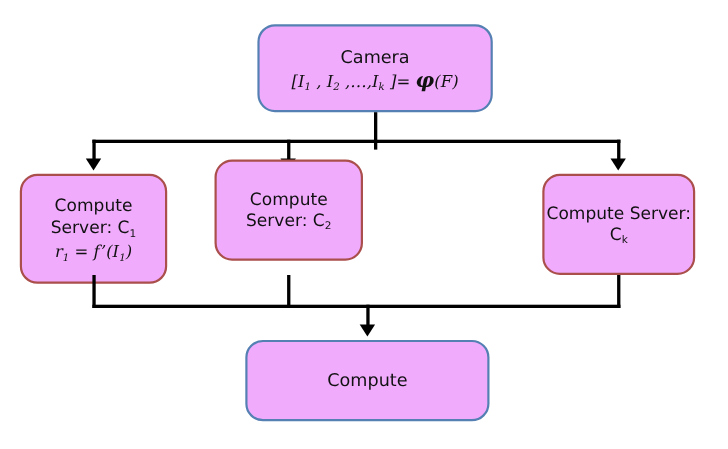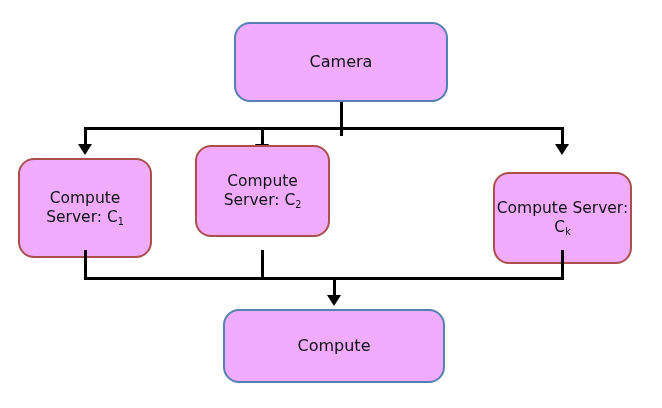--- a/index.html
+++ b/index.html
@@ -23,21 +23,21 @@
     justify-content: center;
     text-align: center;
     color: #111111;
   }
   .node.blue { border-color: #5580b3; }
   .node.red  { border-color: #aa4f4b; }
 
   .node-camera   { left: 234px; top: 22px;  width: 214px; height: 80px; }
   .node-server1  { left: 18px;  top: 158px; width: 134px; height: 100px; }
   .node-server2  { left: 195px; top: 145px; width: 135px; height: 92px; }
-  .node-server3  { left: 493px; top: 172px; width: 139px; height: 92px; align-items: flex-end; }
+  .node-server3  { left: 493px; top: 158px; width: 139px; height: 92px; align-items: flex-end; }
   .node-observer { left: 223px; top: 309px; width: 222px; height: 74px; }
 
   .title {
     font-size: 16px;
     line-height: 1.25;
     color: #111111;
   }
   .node-server1 .title, .node-server2 .title, .node-server3 .title { font-size: 15.5px; }
   .formula {
     font-family: "DejaVu Serif", "Liberation Serif", serif;
@@ -69,36 +69,38 @@
     border-top: 11px solid #000000;
   }
 </style>
 </head>
 <body>
 
 <div class="canvas">
 
   <div class="node blue node-camera">
     <div class="title math">Camera</div>
+    <div class="formula math">[I<sub>1</sub> , I<sub>2</sub> ,…,I<sub>k</sub> ]= <span class="greek">φ</span>(F)</div>
   </div>
 
   <div class="vline" style="left:340px; top:102px; height:34px;"></div>
   <div class="hline" style="left:84px; top:127px; width:480px;"></div>
 
   <div class="vline" style="left:84px; top:127px; height:19px;"></div>
   <div class="arrowhead" style="left:78px; top:144px;"></div>
 
   <div class="vline" style="left:261px; top:127px; height:19px;"></div>
   <div class="arrowhead" style="left:255px; top:144px;"></div>
 
   <div class="vline" style="left:561px; top:127px; height:19px;"></div>
   <div class="arrowhead" style="left:555px; top:144px;"></div>
 
   <div class="node red node-server1">
     <div class="title math">Compute Server: C<sub>1</sub></div>
+    <div class="formula math">r<sub>1</sub> = f’(I<sub>1</sub>)</div>
   </div>
 
   <div class="node red node-server2">
     <div class="title math">Compute Server: C<sub>2</sub></div>
   </div>
 
   <div class="node red node-server3">
     <div class="title math">Compute Server: C<sub>k</sub></div>
   </div>
 

